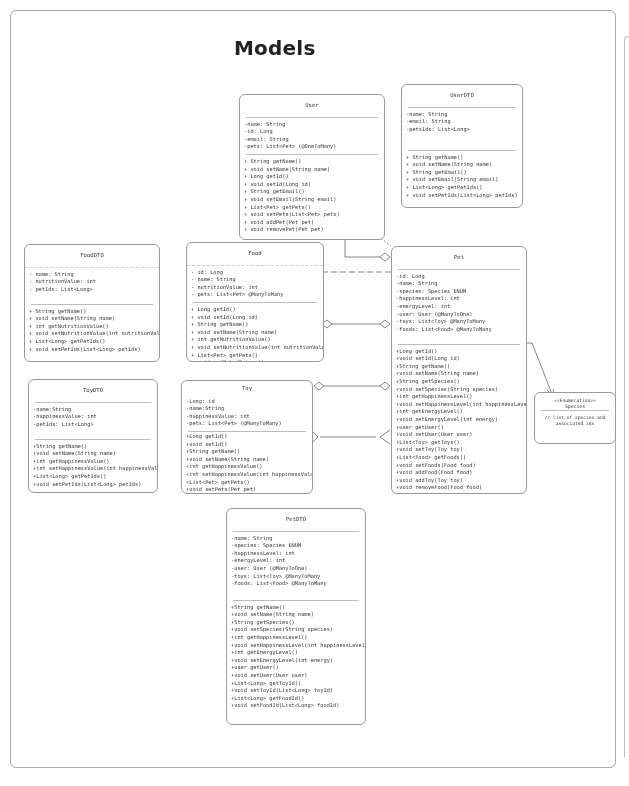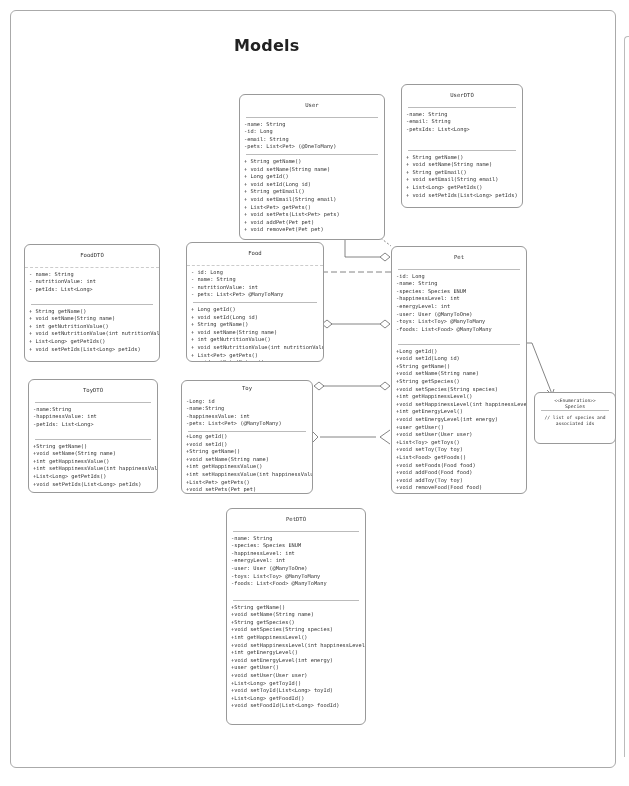--- a/index.html
+++ b/index.html
@@ -1,19 +1,19 @@
 <!DOCTYPE html>
 <html><head>
 <meta charset="utf-8">
 <style>
   html, body { margin:0; padding:0; background:#ffffff; }
   body { width:629px; height:786px; position:relative; overflow:hidden; font-family:"DejaVu Sans", sans-serif; color:#222; }
   .frame { position:absolute; left:10px; top:10px; width:606px; height:758px; border:1px solid #aaa; border-radius:6px; box-sizing:border-box; }
   .side-strip { position:absolute; left:624px; top:36px; width:8px; height:720px; border-left:1px solid #bbb; border-top:1px solid #bbb; border-radius:4px 0 0 0; }
-  .title { position:absolute; left:234px; top:36px; font-size:16px; font-weight:bold; font-family:"DejaVu Sans", sans-serif; letter-spacing:0.2px; }
+  .title { position:absolute; left:234px; top:36px; font-size:20px; font-weight:bold; font-family:"DejaVu Sans", sans-serif; letter-spacing:0.2px; }
   .cls { position:absolute; border:1px solid #999; border-radius:6px; box-sizing:border-box; background:#fff; font-family:"DejaVu Sans Mono", monospace; font-size:5.3px; line-height:7.6px; color:#333; overflow:hidden; }
   .cls .name { text-align:center; font-size:5.6px; padding-top:7px; padding-bottom:7px; }
   .cls .sep { border-top:1px solid #bbb; margin:0 6px; }
   .cls .sep.dash { border-top:1px dashed #ccc; margin:0; }
   .cls .sect { padding:3px 4px; white-space:nowrap; }
   .cls .row { display:block; }
   svg.links { position:absolute; left:0; top:0; }
 </style>
 </head>
 <body>

